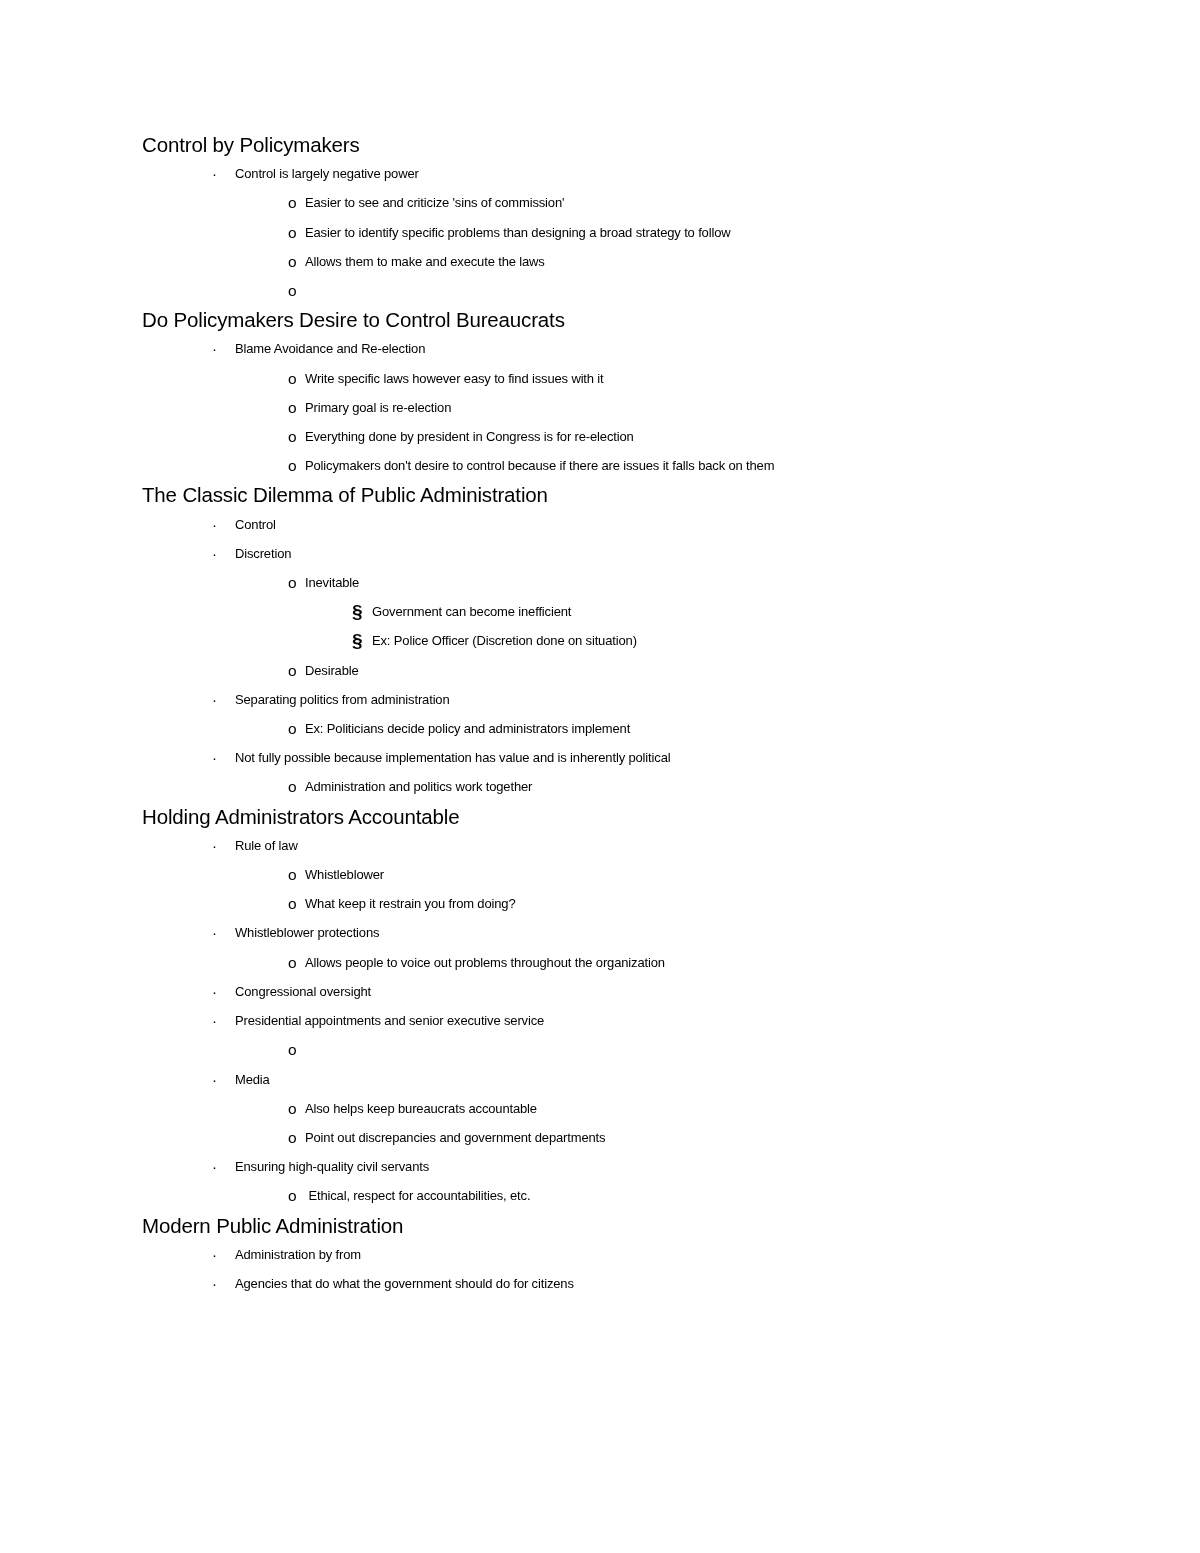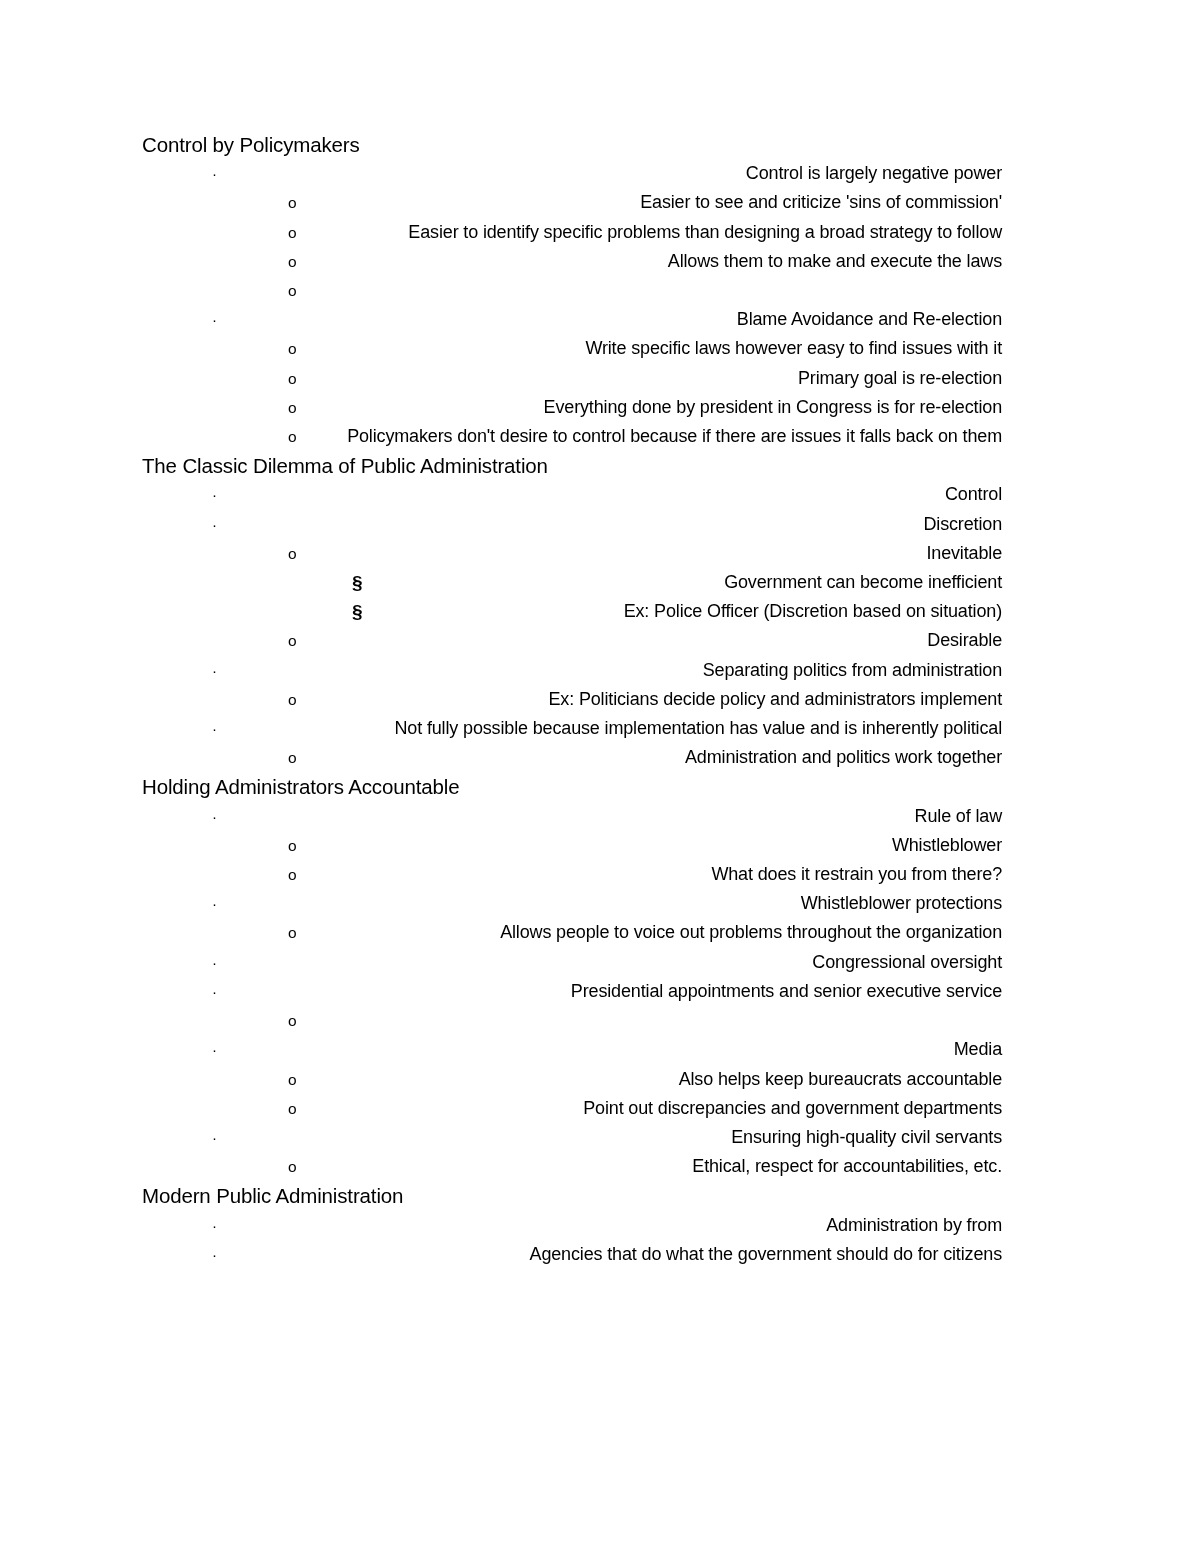--- a/index.html
+++ b/index.html
@@ -42,24 +42,23 @@
   }
   .bullet {
     flex: 0 0 auto;
     text-align: left;
     font-size: 20.5px;
     line-height: 29.2px;
     user-select: none;
   }
   .txt {
     flex: 1 1 auto;
-    font-size: 18px;
+    font-size: 13px;
     line-height: 29.2px;
     white-space: pre-wrap;
-    text-align: right;
   }
 
   
   .lvl1 { padding-left: 70px; }
   .lvl1 > .bullet { width: 23px; font-size: 15px; }
 
   
   .lvl2 { padding-left: 146px; }
   .lvl2 > .bullet { width: 17px; font-size: 15.5px; }
 
@@ -89,20 +88,21 @@
         <span class="bullet">o</span>
         <span class="txt">Easier to identify specific problems than designing a broad strategy to follow</span>
       </div>
       <div class="row lvl2">
         <span class="bullet">o</span>
         <span class="txt">Allows them to make and execute the laws</span>
       </div>
       <div class="row lvl2">
         <span class="bullet">o</span>
       </div>
+      <div class="lvl0">Do Policymakers Desire to Control Bureaucrats</div>
       <div class="row lvl1">
         <span class="bullet">·</span>
         <span class="txt">Blame Avoidance and Re-election</span>
       </div>
       <div class="row lvl2">
         <span class="bullet">o</span>
         <span class="txt">Write specific laws however easy to find issues with it</span>
       </div>
       <div class="row lvl2">
         <span class="bullet">o</span>
@@ -128,21 +128,21 @@
       <div class="row lvl2">
         <span class="bullet">o</span>
         <span class="txt">Inevitable</span>
       </div>
       <div class="row lvl3">
         <span class="bullet">§</span>
         <span class="txt">Government can become inefficient</span>
       </div>
       <div class="row lvl3">
         <span class="bullet">§</span>
-        <span class="txt">Ex: Police Officer (Discretion based on situation)</span>
+        <span class="txt">Ex: Police Officer (Discretion done on situation)</span>
       </div>
       <div class="row lvl2">
         <span class="bullet">o</span>
         <span class="txt">Desirable</span>
       </div>
       <div class="row lvl1">
         <span class="bullet">·</span>
         <span class="txt">Separating politics from administration</span>
       </div>
       <div class="row lvl2">
@@ -161,21 +161,21 @@
       <div class="row lvl1">
         <span class="bullet">·</span>
         <span class="txt">Rule of law</span>
       </div>
       <div class="row lvl2">
         <span class="bullet">o</span>
         <span class="txt">Whistleblower</span>
       </div>
       <div class="row lvl2">
         <span class="bullet">o</span>
-        <span class="txt">What does it restrain you from there?</span>
+        <span class="txt">What keep it restrain you from doing?</span>
       </div>
       <div class="row lvl1">
         <span class="bullet">·</span>
         <span class="txt">Whistleblower protections</span>
       </div>
       <div class="row lvl2">
         <span class="bullet">o</span>
         <span class="txt">Allows people to voice out problems throughout the organization</span>
       </div>
       <div class="row lvl1">

